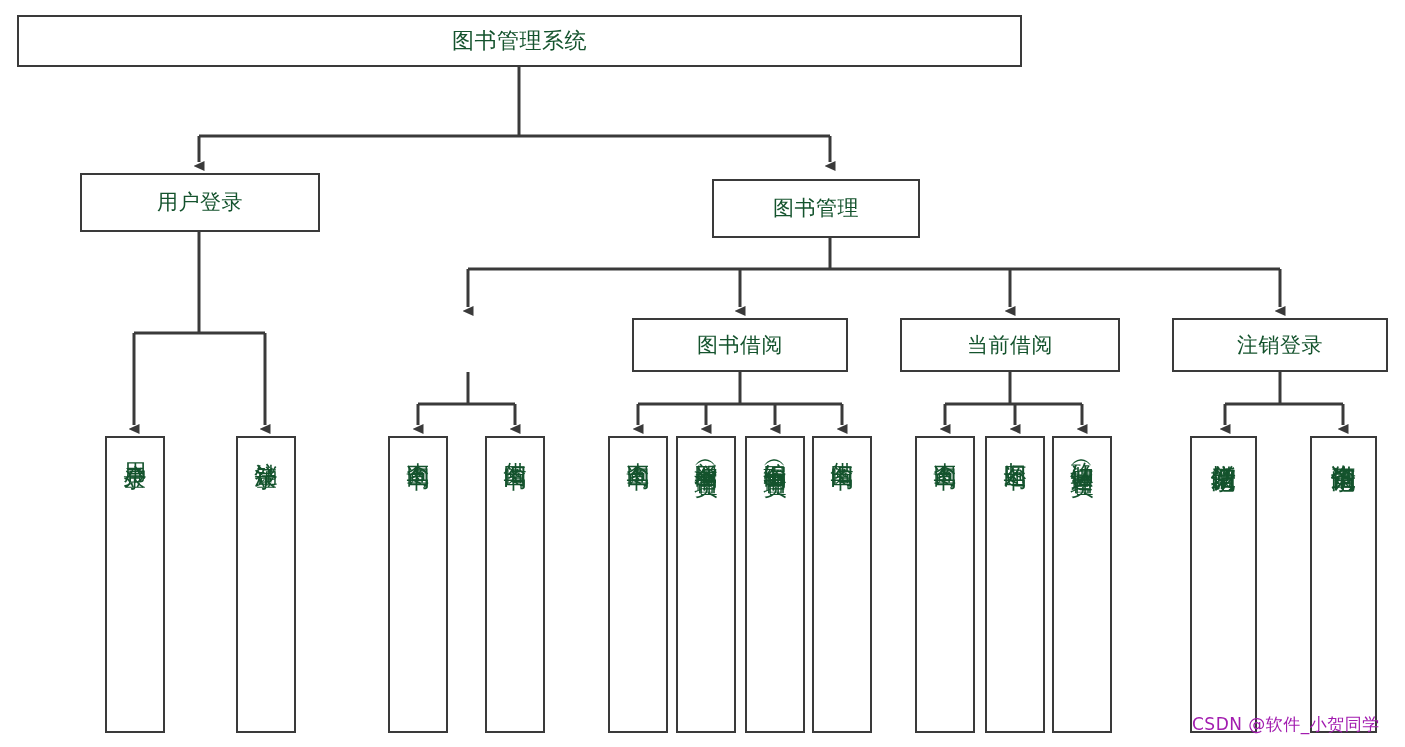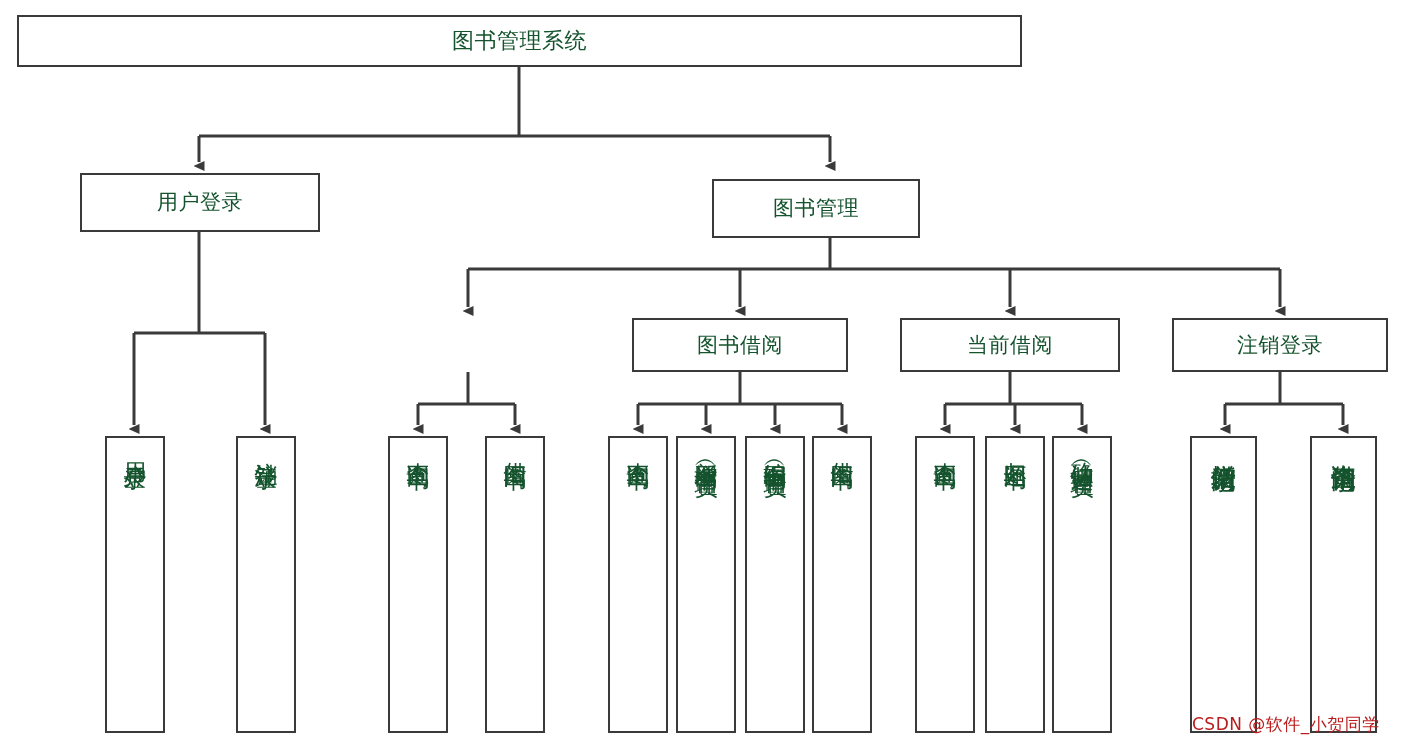--- a/index.html
+++ b/index.html
@@ -64,21 +64,21 @@
     letter-spacing: 2px;
     white-space: nowrap;
     line-height: 1;
   }
   .node-v.wide .node-label {
     font-size: 25px;
     letter-spacing: 1px;
   }
   .watermark {
     position: absolute;
-    color: #b91c1c;
+    color: #a21caf;
     font-size: 17px;
     letter-spacing: 0.5px;
     white-space: nowrap;
     user-select: none;
   }
 </style>
 </head>
 <body>
 
 <div id="diagram-canvas">

